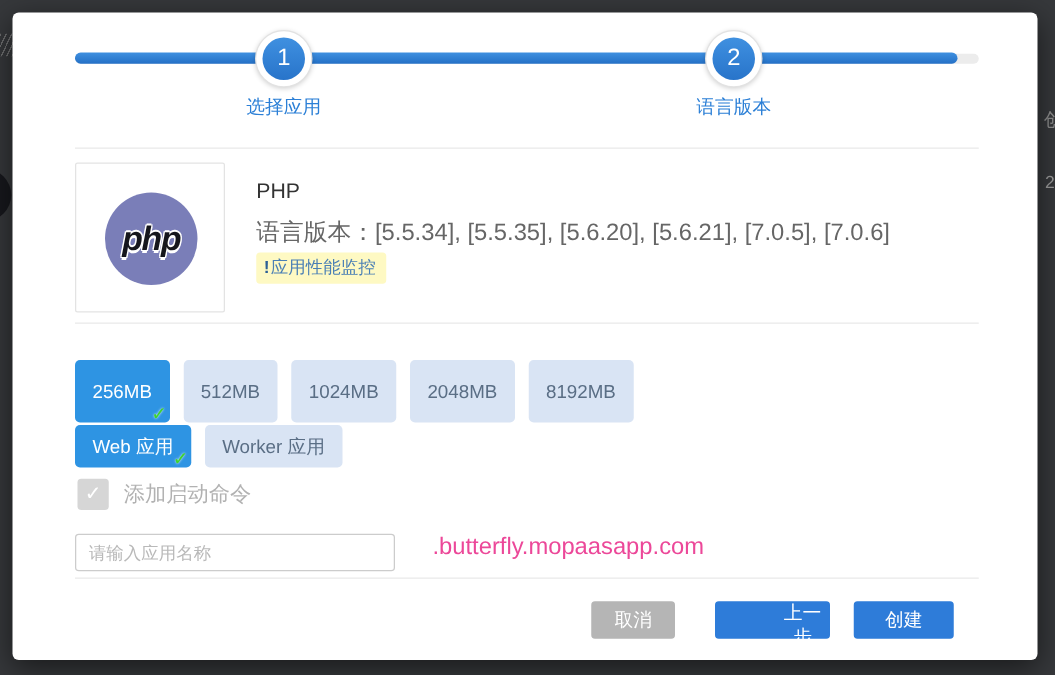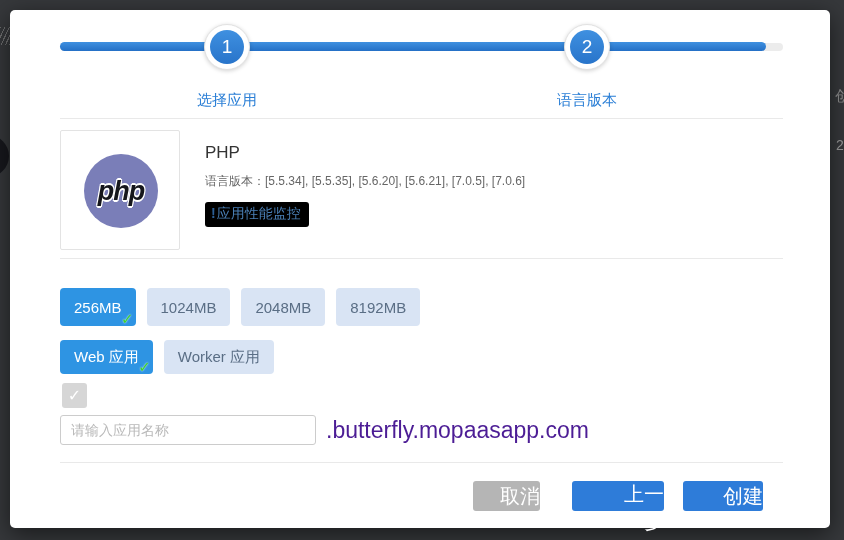--- a/index.html
+++ b/index.html
@@ -36,81 +36,81 @@
   .step-circle-wrap {
     position:absolute; top:14px; width:46px; height:46px; border-radius:50%;
     background:#fff; border:1px solid #e2e2e2; box-shadow:0 1px 4px rgba(0,0,0,.18);
   }
   .step1 { left:194px; } .step2 { left:554px; }
   .step-circle {
     position:absolute; left:5px; top:5px; width:34px; height:34px; border-radius:50%;
     background:linear-gradient(#3f90e0,#2874ca); color:#fff;
     font-size:19px; line-height:34px; text-align:center;
   }
-  .step-label { position:absolute; top:81px; width:120px; text-align:center; color:#2b7fd6; font-size:15px; }
+  .step-label { position:absolute; top:66px; width:120px; text-align:center; color:#2b7fd6; font-size:15px; }
   .label1 { left:157px; } .label2 { left:517px; }
 
   .divider { position:absolute; left:50px; width:723px; height:1px; background:#e9e9e9; }
   .div1 { top:108px; } .div2 { top:248px; } .div3 { top:452px; }
 
   
   .app-card { position:absolute; left:50px; top:120px; width:120px; height:120px;
               background:#fff; border:1px solid #e3e3e3; border-radius:2px; }
   .php-circle {
     position:absolute; left:23px; top:23px; width:74px; height:74px; border-radius:50%;
     background:#7a7eb8; color:#15161c; font-style:italic; font-weight:bold; font-size:27px;
     display:flex; align-items:center; justify-content:center; letter-spacing:-1px;
     text-shadow:-1px -1px 0 #fff,1px -1px 0 #fff,-1px 1px 0 #fff,1px 1px 0 #fff,0 2px 0 #fff,0 -2px 0 #fff;
   }
   .app-title { position:absolute; left:195px; top:133px; font-size:17px; color:#333; }
-  .app-versions { position:absolute; left:195px; top:163px; font-size:12px; color:#666; }
+  .app-versions { position:absolute; left:195px; top:163px; font-size:19px; color:#666; }
   .app-badge {
-    position:absolute; left:195px; top:192px; background:#000000; color:#4a7fb5;
+    position:absolute; left:195px; top:192px; background:#fef9c3; color:#4a7fb5;
     font-size:14px; padding:3px 8px 4px 6px; border-radius:3px;
   }
   .app-badge b { color:#2c5f96; font-weight:bold; margin-right:1px; }
 
   
   .opt-row { position:absolute; left:50px; display:flex; gap:11px; }
   .mem-row { top:278px; }
   .type-row { top:330px;justify-content:space-between; }
   .opt-btn {
-    position:relative; height:38px; padding:0 14px; border:none; border-radius:4px;
+    position:relative; height:50px; padding:0 14px; border:none; border-radius:4px;
     background:#d9e4f4; color:#5a6e85; font-size:15px; cursor:pointer;
     font-family:inherit;
   }
   .type-row .opt-btn { height:34px; }
   .opt-btn.sel { background:#2e94e3; color:#fff; }
   .opt-check {
     position:absolute; right:2px; bottom:-2px; color:#3ed32c; font-size:15px; font-weight:bold;
     text-shadow:0 0 2px #fff;
   }
 
   
   .cmd-row { position:absolute; left:52px; top:373px; display:flex; align-items:center; }
   .checkbox {
     width:25px; height:25px; background:#d6d6d6; border-radius:3px;
     color:#fff; font-size:16px; font-weight:bold; text-align:center; line-height:25px;
     cursor:default;
   }
   .cmd-label { margin-left:12px; color:#b2b2b2; font-size:17px; }
 
   
-  .name-row { position:absolute; left:50px; top:405px; display:flex; align-items:center; }
+  .name-row { position:absolute; left:50px; top:417px; display:flex; align-items:flex-start;gap:20px; }
   .name-input {
     width:256px; height:30px; border:1px solid #ccc; border-radius:3px;
     padding:0 10px; font-size:14px; color:#333; font-family:inherit; outline:none;
   }
   .name-input::placeholder { color:#b9b9b9; }
-  .domain-suffix { margin-left:10px; font-size:23px; color:#4c1d95; }
+  .domain-suffix { margin-left:10px; font-size:19px; color:#ec4899; }
 
   
   .ft-btn {
     position:absolute; top:471px; height:30px; border:none; border-radius:3px;
-    color:#fff; font-size:20px; cursor:pointer; font-family:inherit;text-align:right;
+    color:#fff; font-size:15px; cursor:pointer; font-family:inherit;
   }
   .btn-cancel { left:463px; width:67px; background:#b5b5b5; }
   .btn-prev   { left:562px; width:92px; background:#2e7cd9;padding-left:48px; }
   .btn-create { left:673px; width:80px; background:#2e7cd9; }
 </style>
 </head>
 <body>
 
 <div class="bg-circle"></div>
 <div class="bg-hatch"></div>
@@ -141,35 +141,37 @@
   <div class="app-versions"><span>语言版本：</span><span>[5.5.34], [5.5.35], [5.6.20], [5.6.21], [7.0.5], [7.0.6]</span></div>
   <div class="app-badge"><b>!</b><span>应用性能监控</span></div>
 
   <div class="divider div2"></div>
 
   <div class="opt-row mem-row">
     <button class="opt-btn sel">
       <span>256MB</span>
       <span class="opt-check">✓</span>
     </button>
+    <button class="opt-btn">512MB</button>
     <button class="opt-btn">1024MB</button>
     <button class="opt-btn">2048MB</button>
     <button class="opt-btn">8192MB</button>
   </div>
 
   <div class="opt-row type-row">
     <button class="opt-btn sel">
       <span>Web 应用</span>
       <span class="opt-check">✓</span>
     </button>
     <button class="opt-btn">Worker 应用</button>
   </div>
 
   <div class="cmd-row">
     <div class="checkbox" aria-disabled="true">✓</div>
+    <div class="cmd-label">添加启动命令</div>
   </div>
 
   <div class="name-row">
     <input class="name-input" type="text" placeholder="请输入应用名称" style="">
     <div class="domain-suffix">.butterfly.mopaasapp.com</div>
   </div>
 
   <div class="divider div3"></div>
 
   <button class="ft-btn btn-cancel">取消</button>

